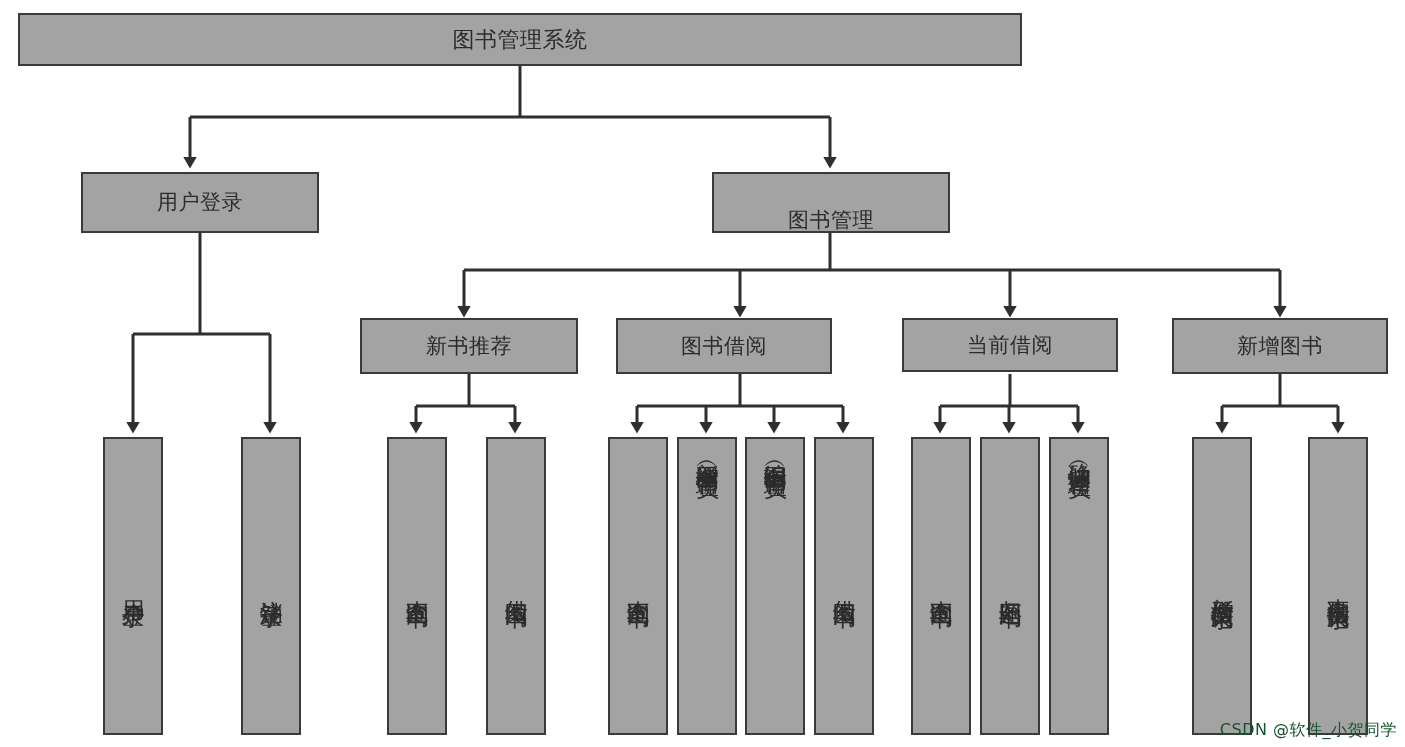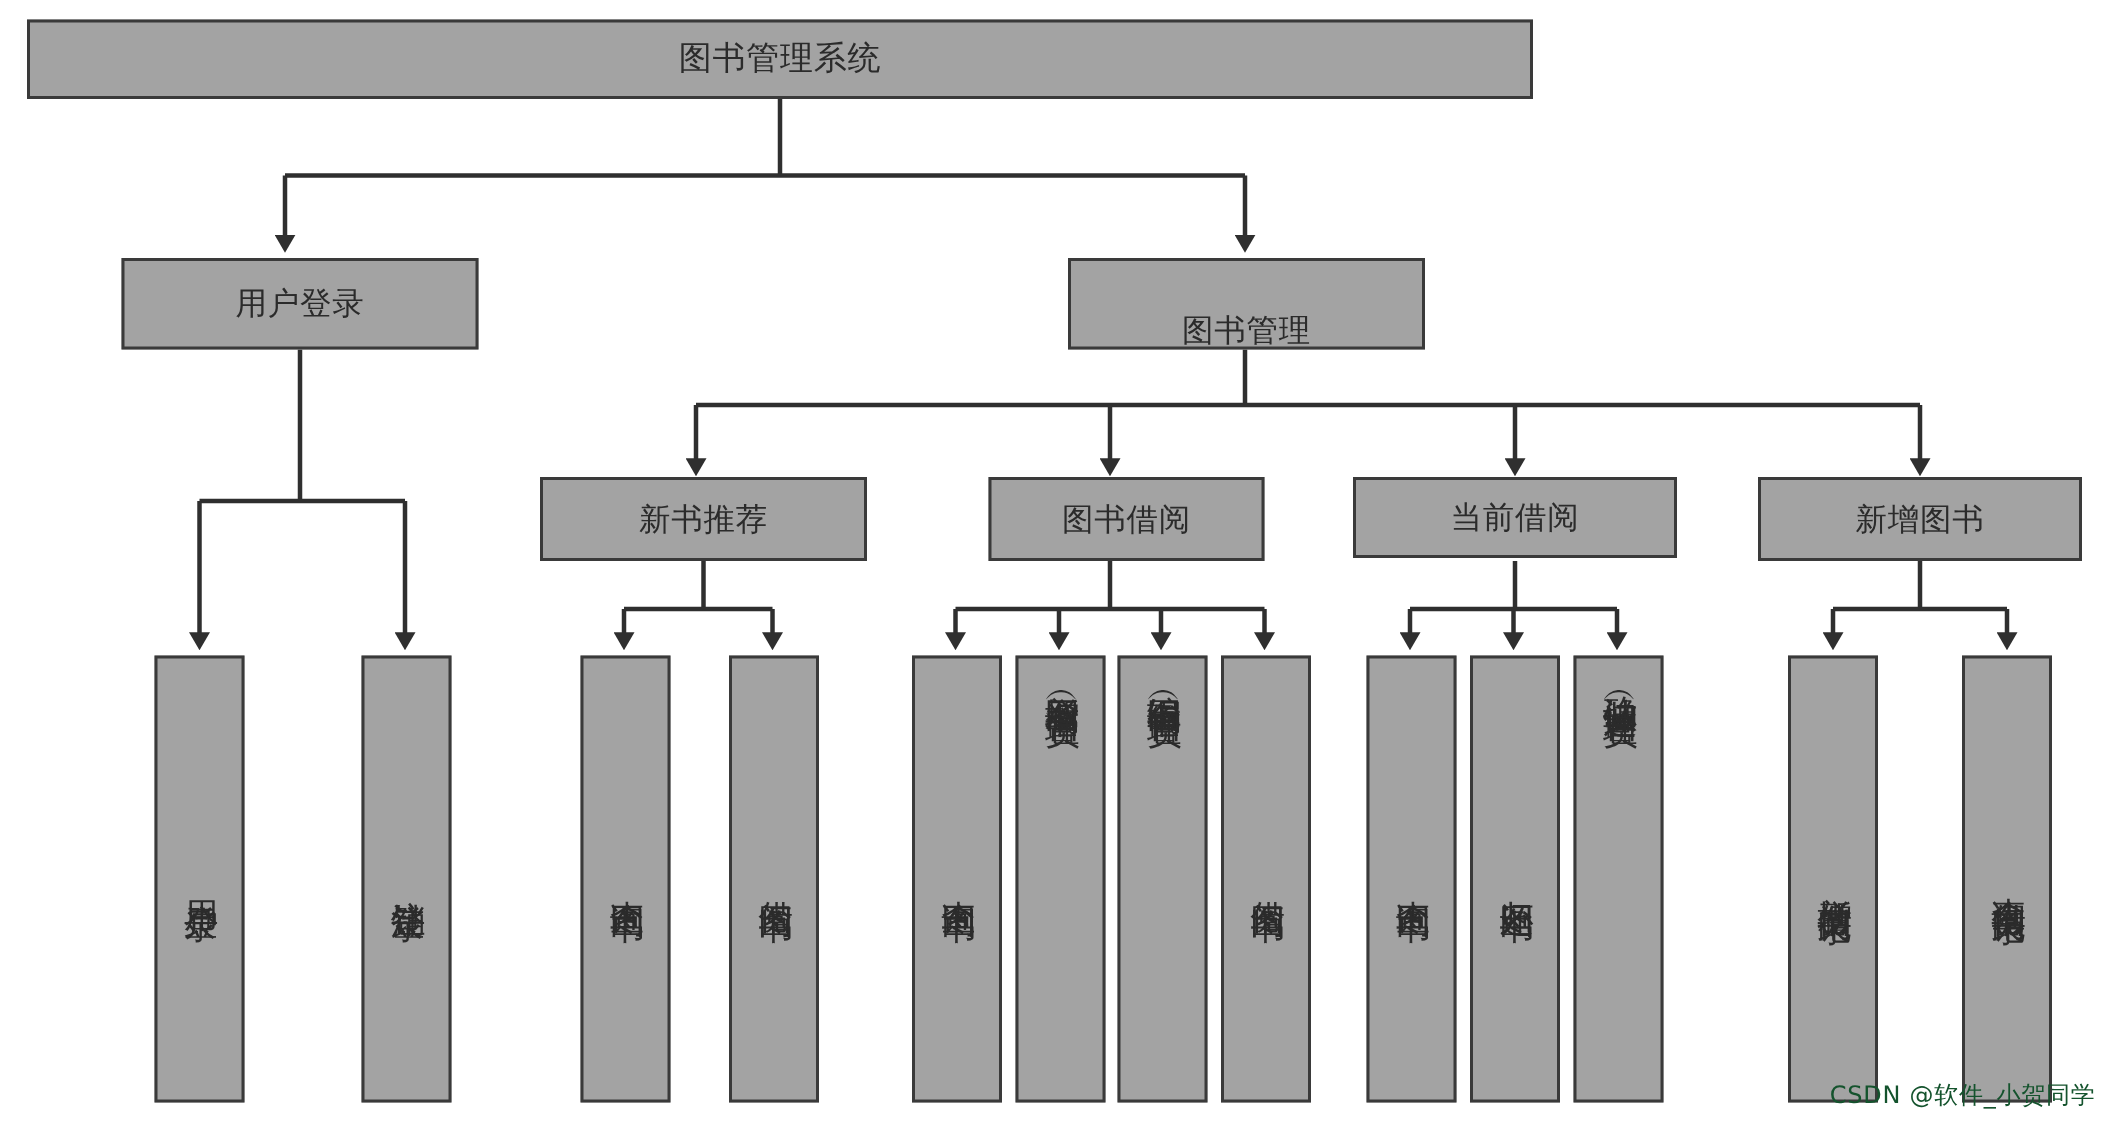--- a/index.html
+++ b/index.html
@@ -141,21 +141,21 @@
   </div>
 
   <div class="node h" style="left:712px; top:172px; width:238px; height:61px;align-items:flex-end;">
     <span class="label">图书管理</span>
   </div>
 
   <div class="node h" style="left:360px; top:318px; width:218px; height:56px;">
     <span class="label">新书推荐</span>
   </div>
 
-  <div class="node h" style="left:659px; top:318px; width:184px; height:56px;">
+  <div class="node h" style="left:616px; top:318px; width:216px; height:56px;">
     <span class="label">图书借阅</span>
   </div>
 
   <div class="node h" style="left:902px; top:318px; width:216px; height:54px;">
     <span class="label">当前借阅</span>
   </div>
 
   <div class="node h" style="left:1172px; top:318px; width:216px; height:56px;">
     <span class="label">新增图书</span>
   </div>

